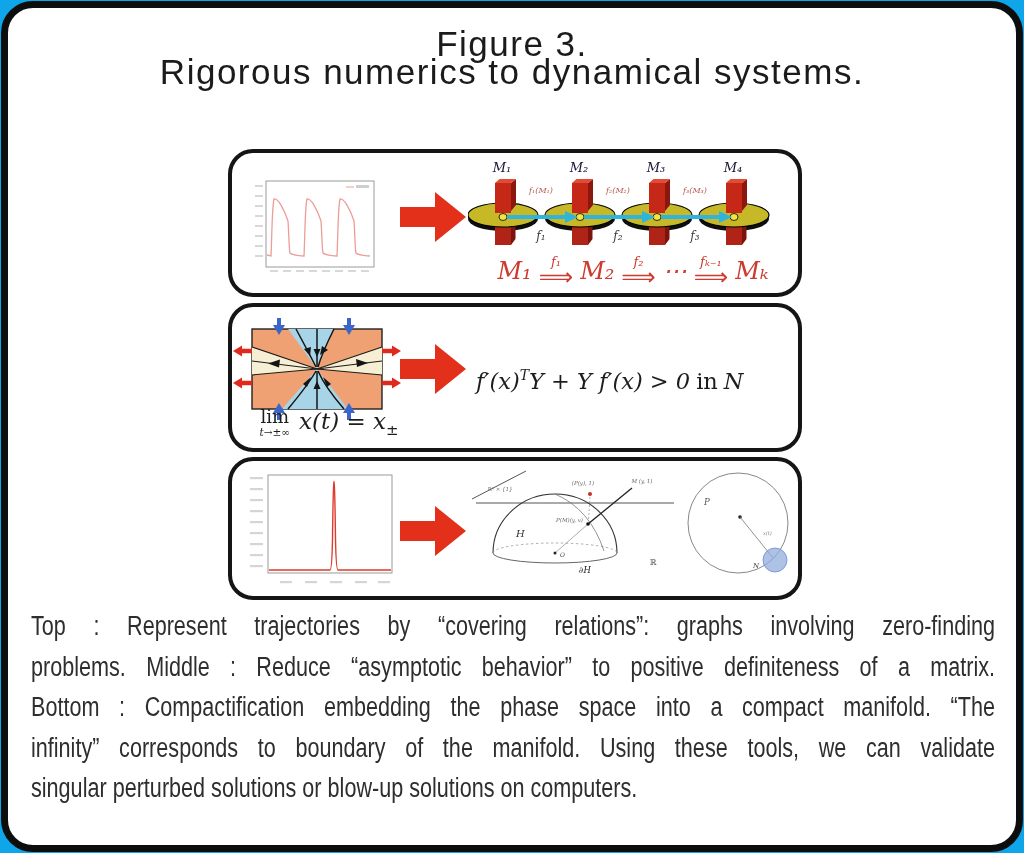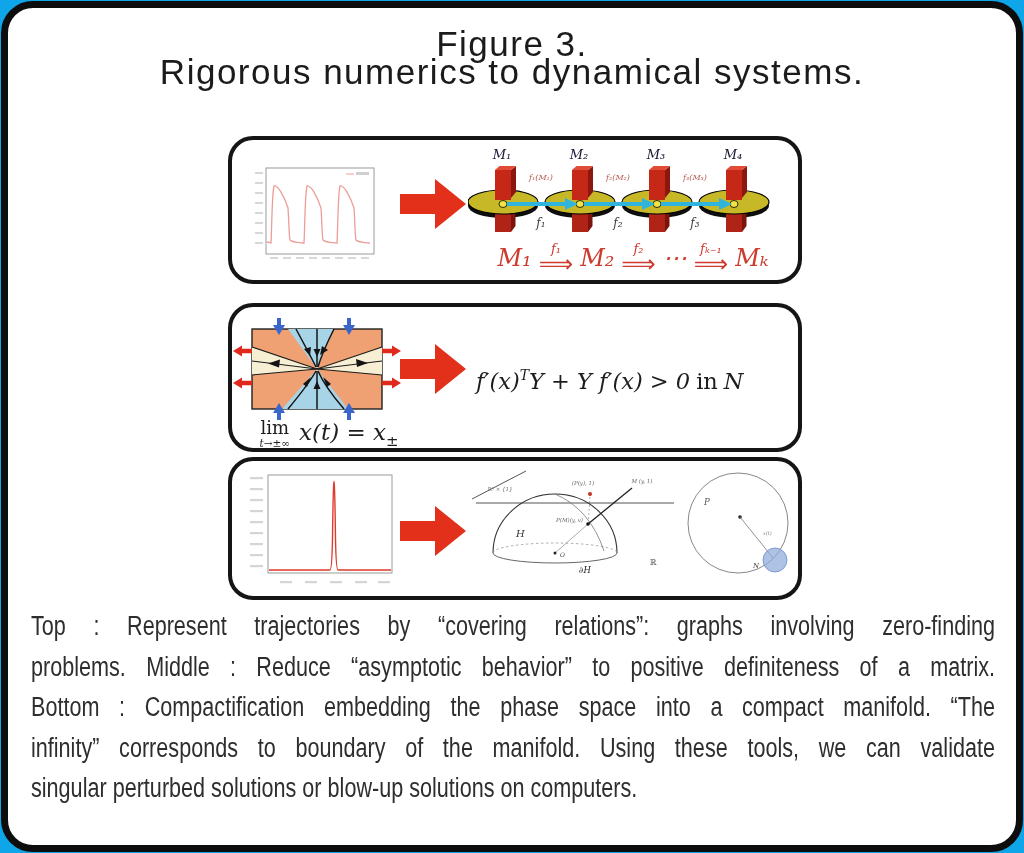--- a/index.html
+++ b/index.html
@@ -7,21 +7,21 @@
           font-family:"Liberation Sans", sans-serif; overflow:hidden; }
   .frame { position:absolute; inset:1px; border:7px solid #0d0d0d; border-radius:32px; background:#fff; }
 
   .title-line { position:absolute; left:0; right:0; text-align:center; color:#1b1b1b;
                 font-size:35px; letter-spacing:1.5px; }
   #title1 { top:24px; }
   #title2 { top:52px; }
 
   .panel { position:absolute; left:228px; width:574px; border:4px solid #151515;
            border-radius:25px; background:#fff; box-sizing:border-box; }
-  #panel-top    { top:136px; height:148px;padding-left:12px; }
+  #panel-top    { top:149px; height:148px;padding-left:12px; }
   #panel-middle { top:303px; height:149px; }
   #panel-bottom { top:457px; height:143px; }
 
   .abs { position:absolute; }
   .big-arrow { position:absolute; width:66px; height:56px; }
 
   .math { font-family:"DejaVu Serif","Liberation Serif",serif; font-style:italic; }
 
   svg text { font-family:"DejaVu Serif","DejaVu Sans","Liberation Serif",serif; }
 
@@ -33,21 +33,21 @@
   .req-f { font-size:13px; line-height:11px; }
   .req-a { font-family:"DejaVu Sans",sans-serif; font-style:normal; font-size:24px; line-height:20px; }
 
   
   .mid-eq { position:absolute; left:244px; top:48px; width:316px; height:40px; line-height:40px;
             text-align:left; color:#1d1d1d; font-size:22.5px; }
   .mid-eq sup { font-size:0.62em; }
   .mid-eq .conn { font-style:normal; margin:0 6px 0 6px; }
 
   
-  .lim-wrap { position:absolute; left:8px; top:107px; width:178px; height:40px;
+  .lim-wrap { position:absolute; left:8px; top:96px; width:178px; height:40px;
               display:flex; align-items:center; justify-content:center; color:#1d1d1d; }
   .lim-stack { display:inline-flex; flex-direction:column; align-items:center; line-height:1; }
   .lim-word { font-family:"DejaVu Serif","Liberation Serif",serif; font-size:18px; }
   .lim-sub { font-size:10.5px; margin-top:1px; }
   .lim-rhs { font-size:23px; margin-left:9px; }
   .lim-rhs sub { font-size:0.65em; }
 
   
   .cap { position:absolute; left:31px; top:606px; color:#2e2e2e; }
   .cap-line { width:1205px; transform:scaleX(0.8); transform-origin:0 0;

